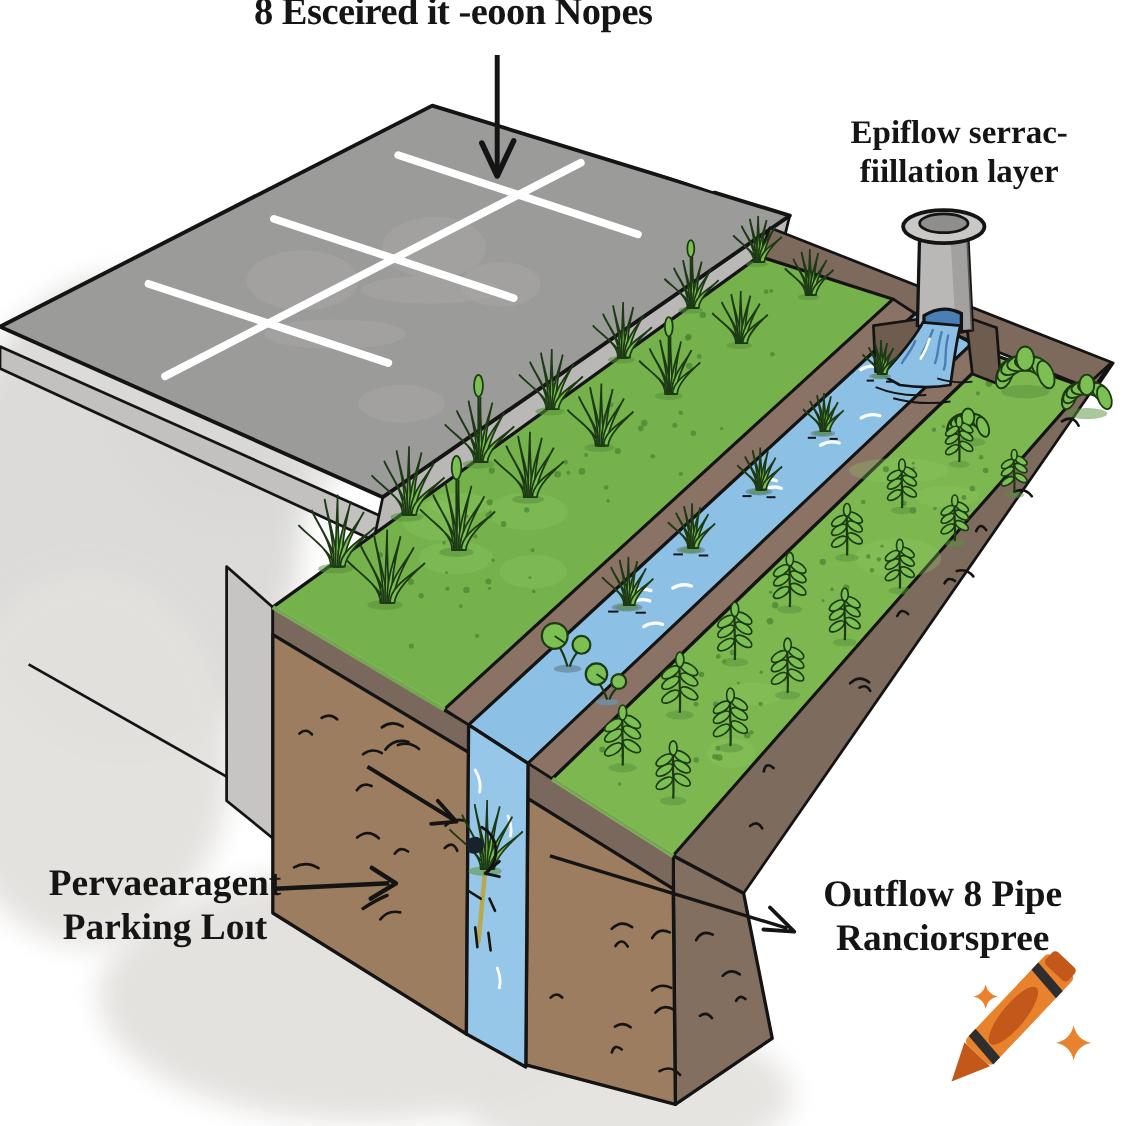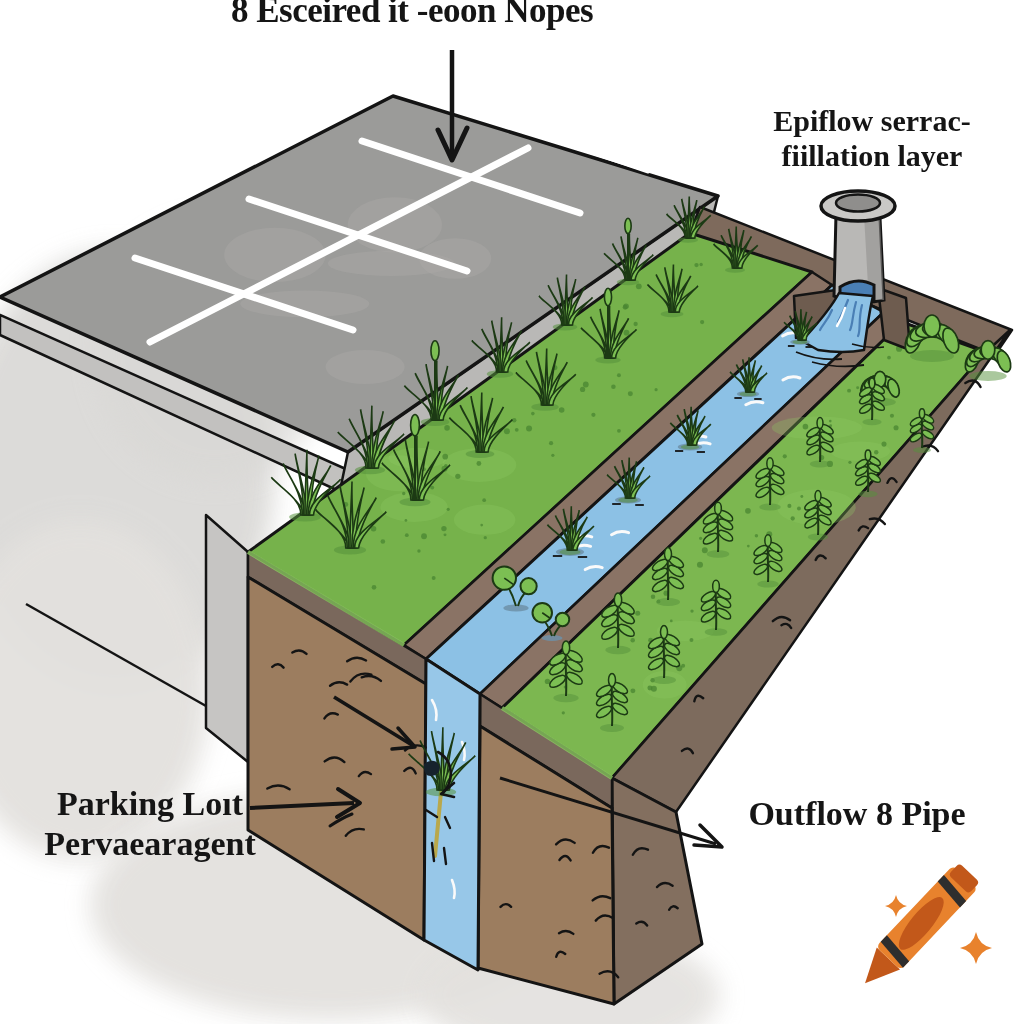--- a/index.html
+++ b/index.html
@@ -751,18 +751,19 @@
   </svg>
 
 <div class="lbl" id="label-top">
   <span class="ln">8 Esceired it -eoon Nopes</span>
 </div>
 <div class="lbl" id="label-inflow">
   <span class="ln">Epiflow serrac-</span>
   <span class="ln">fiillation layer</span>
 </div>
 <div class="lbl" id="label-parking">
+  <span class="ln">Pervaearagent</span>
   <span class="ln">Parking Loıt</span>
-  <span class="ln">Pervaearagent</span>
 </div>
 <div class="lbl" id="label-outflow">
   <span class="ln">Outflow 8 Pipe</span>
+  <span class="ln">Ranciorspree</span>
 </div>
 
 </body></html>

